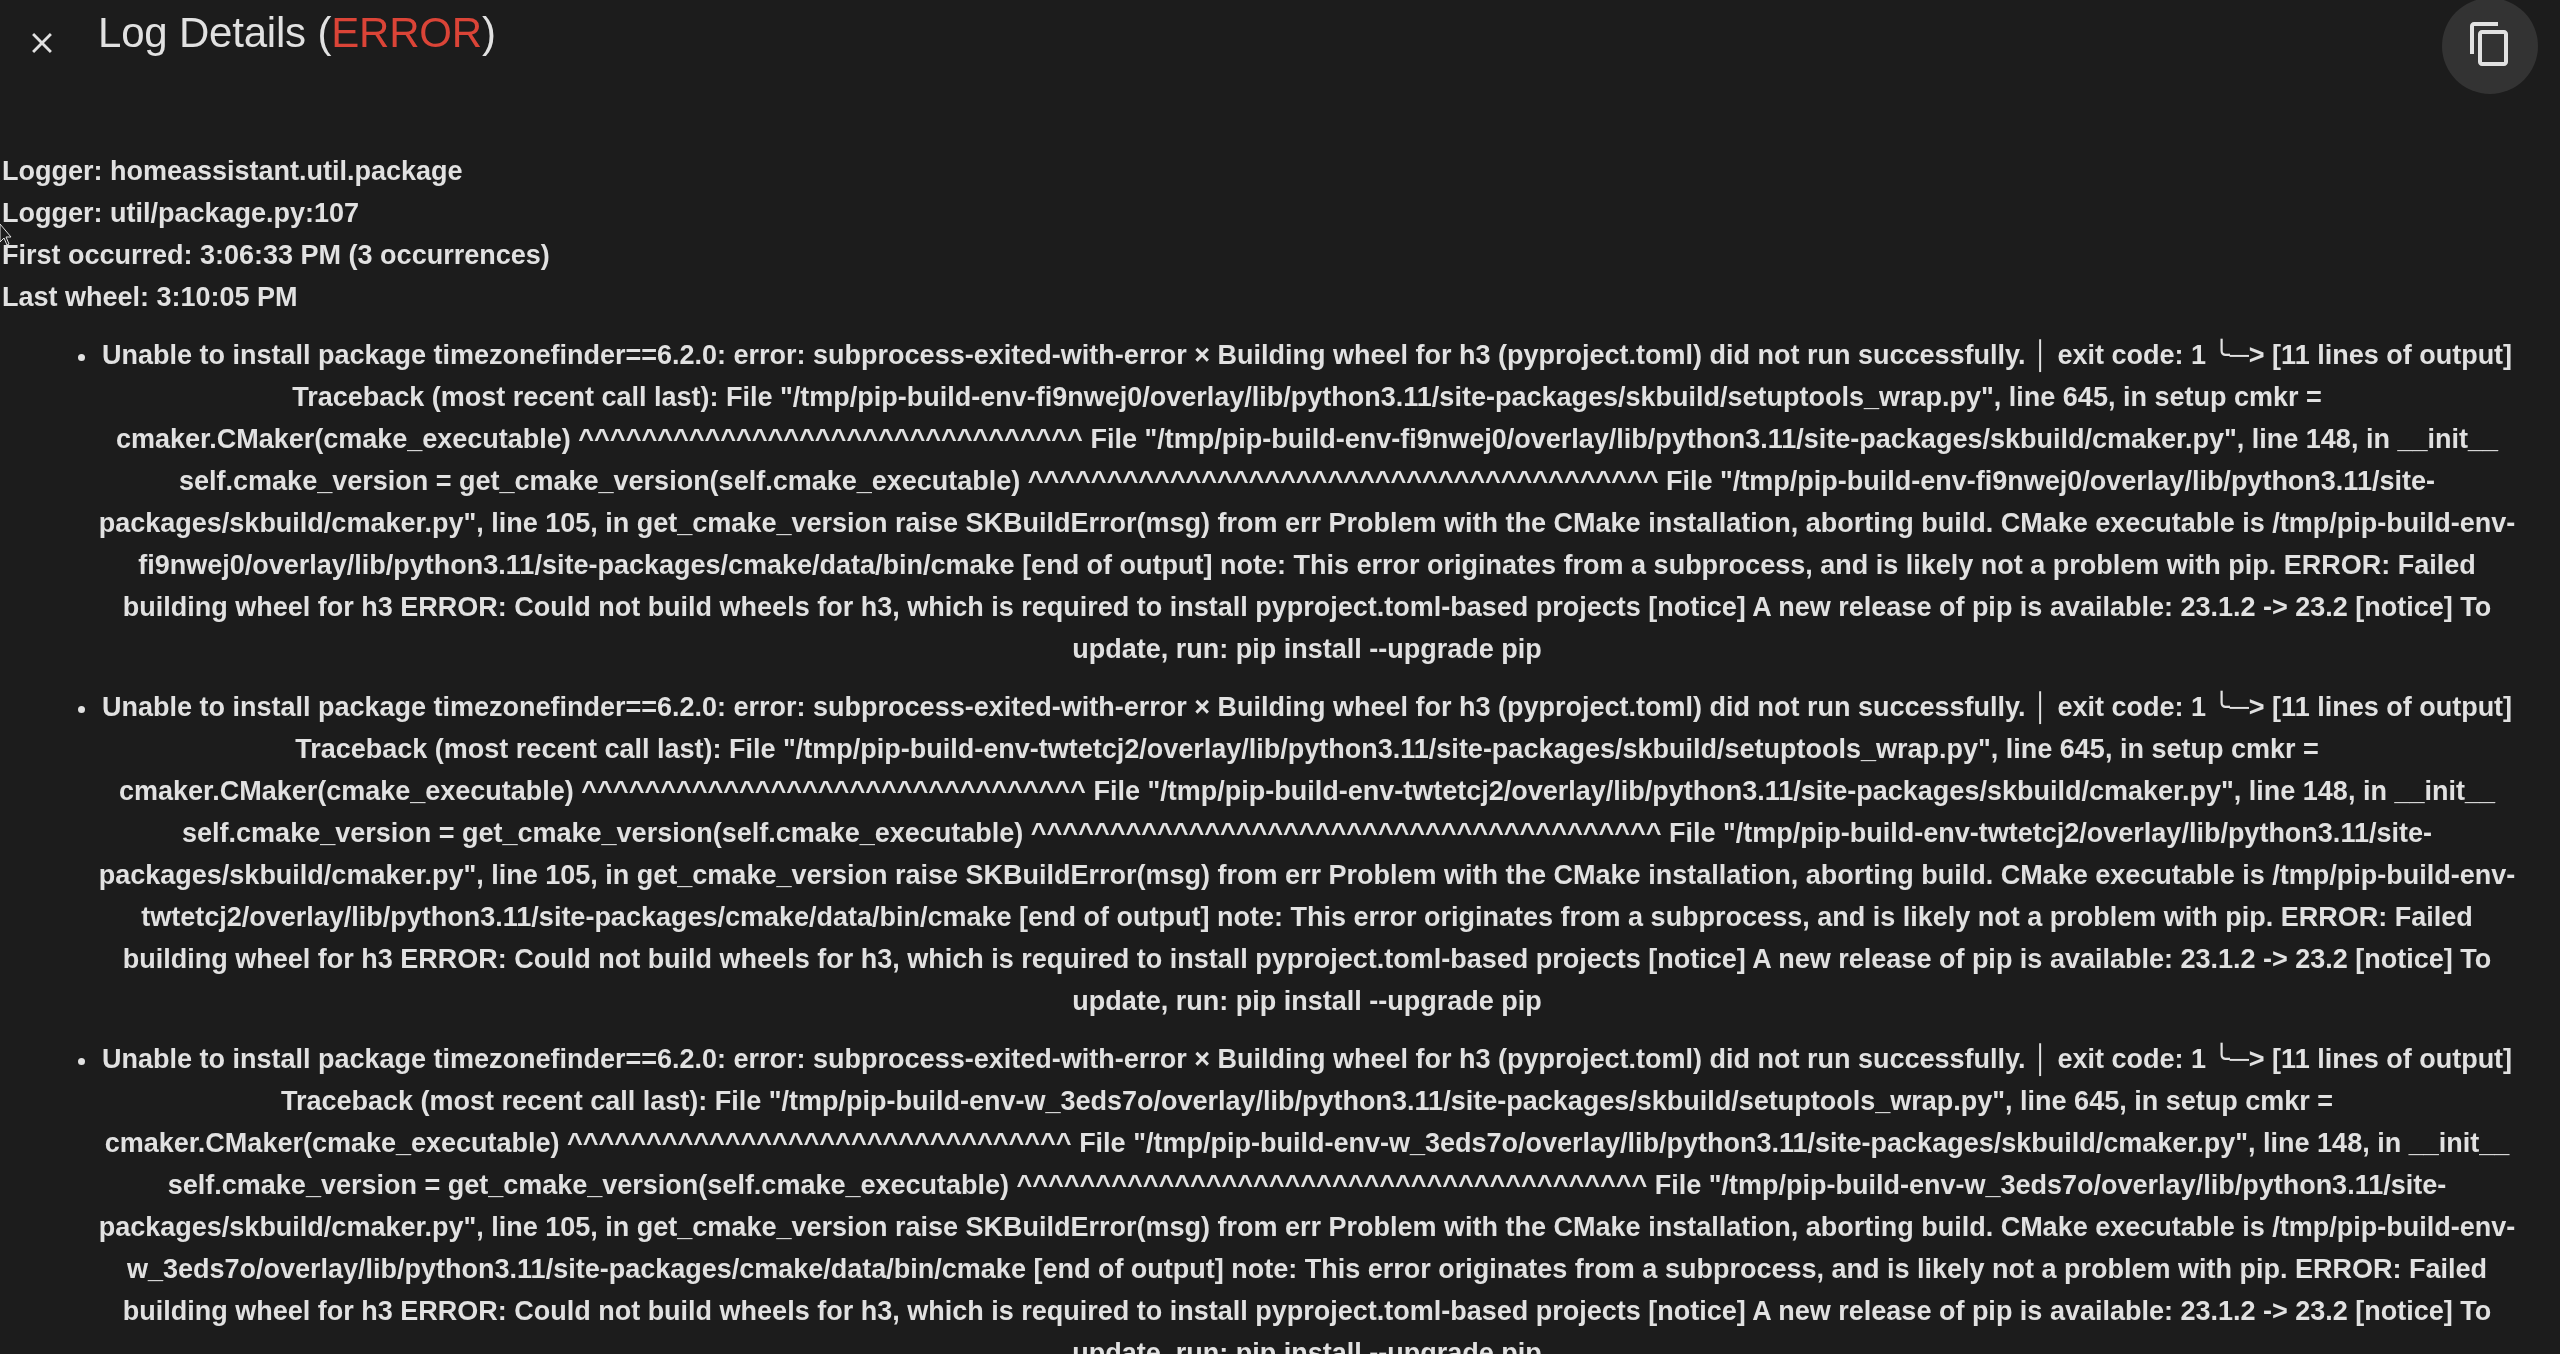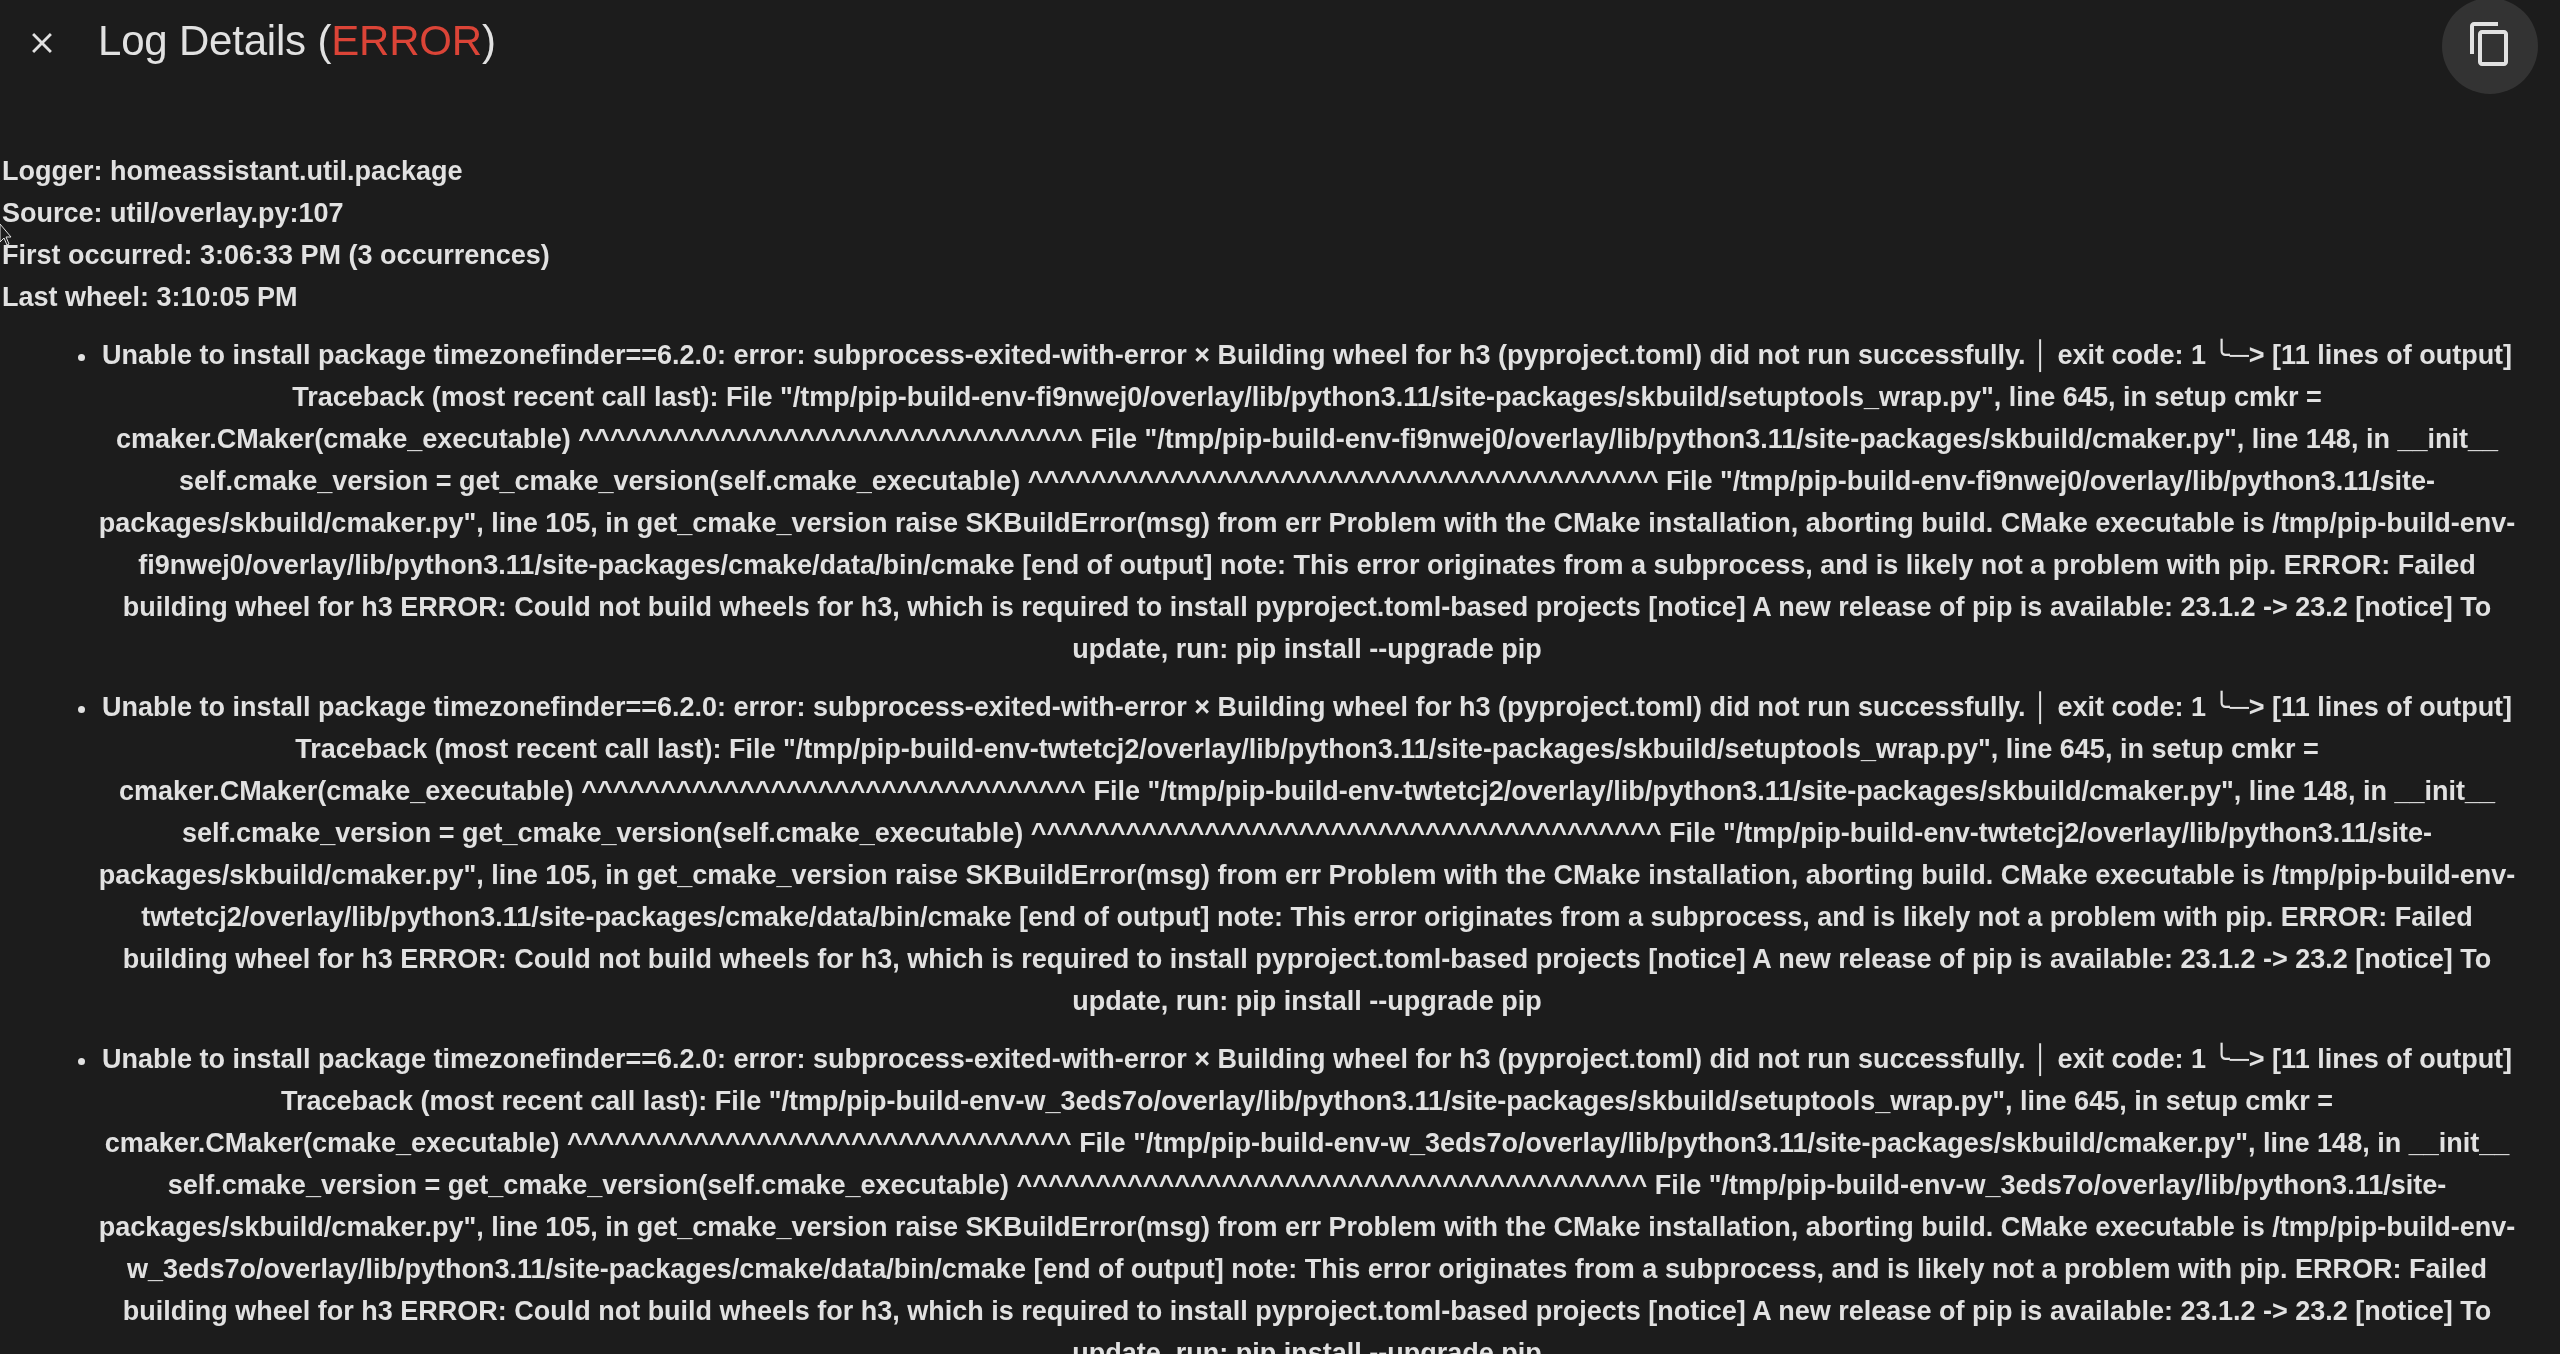--- a/index.html
+++ b/index.html
@@ -25,21 +25,21 @@
   }
   .close-btn {
     position: absolute;
     left: 12px; top: 12px;
     width: 60px; height: 66px;
     display: flex; align-items: center; justify-content: center;
     cursor: pointer;
   }
   .title {
     position: absolute;
-    left: 98px; top: 12px;
+    left: 98px; top: 4px;
     font-size: 42px;
     line-height: 58px;
     color: #e1e1e1;
     white-space: nowrap;
     letter-spacing: -0.2px;
   }
   .title .level { color: #db4437; }
   .copy-btn {
     position: absolute;
     left: 2442px; top: -2px;
@@ -101,21 +101,21 @@
       <span>
         <svg width="48" height="48" viewBox="0 0 24 24">
           <path d="M16 1H4c-1.1 0-2 .9-2 2v14h2V3h12V1zm3 4H8c-1.1 0-2 .9-2 2v14c0 1.1.9 2 2 2h11c1.1 0 2-.9 2-2V7c0-1.1-.9-2-2-2zm0 16H8V7h11v14z" fill="#e1e1e1"></path>
         </svg>
       </span>
     </div>
   </div>
 
   <div class="content">
     <p class="meta-line">Logger: homeassistant.util.package</p>
-    <p class="meta-line">Source: util/overlay.py:107</p>
+    <p class="meta-line">Logger: util/package.py:107</p>
     <p class="meta-line">First occurred: 3:06:33 PM (3 occurrences)</p>
     <p class="meta-line">Last wheel: 3:10:05 PM</p>
 
     <ul class="messages">
       <li>Unable to install package timezonefinder==6.2.0: error: subprocess-exited-with-error × Building wheel for h3 (pyproject.toml) did not run successfully. │ exit code: 1 ╰─&gt; [11 lines of output] Traceback (most recent call last): File "/tmp/pip-build-env-fi9nwej0/overlay/lib/python3.11/site-packages/skbuild/setuptools_wrap.py", line 645, in setup cmkr = cmaker.CMaker(cmake_executable) ^^^^^^^^^^^^^^^^^^^^^^^^^^^^^^^^ File "/tmp/pip-build-env-fi9nwej0/overlay/lib/python3.11/site-packages/skbuild/cmaker.py", line 148, in __init__ self.cmake_version = get_cmake_version(self.cmake_executable) ^^^^^^^^^^^^^^^^^^^^^^^^^^^^^^^^^^^^^^^^ File "/tmp/pip-build-env-fi9nwej0/overlay/lib/python3.11/site-packages/skbuild/cmaker.py", line 105, in get_cmake_version raise SKBuildError(msg) from err Problem with the CMake installation, aborting build. CMake executable is /tmp/pip-build-env-fi9nwej0/overlay/lib/python3.11/site-packages/cmake/data/bin/cmake [end of output] note: This error originates from a subprocess, and is likely not a problem with pip. ERROR: Failed building wheel for h3 ERROR: Could not build wheels for h3, which is required to install pyproject.toml-based projects [notice] A new release of pip is available: 23.1.2 -&gt; 23.2 [notice] To update, run: pip install --upgrade pip</li>
       <li>Unable to install package timezonefinder==6.2.0: error: subprocess-exited-with-error × Building wheel for h3 (pyproject.toml) did not run successfully. │ exit code: 1 ╰─&gt; [11 lines of output] Traceback (most recent call last): File "/tmp/pip-build-env-twtetcj2/overlay/lib/python3.11/site-packages/skbuild/setuptools_wrap.py", line 645, in setup cmkr = cmaker.CMaker(cmake_executable) ^^^^^^^^^^^^^^^^^^^^^^^^^^^^^^^^ File "/tmp/pip-build-env-twtetcj2/overlay/lib/python3.11/site-packages/skbuild/cmaker.py", line 148, in __init__ self.cmake_version = get_cmake_version(self.cmake_executable) ^^^^^^^^^^^^^^^^^^^^^^^^^^^^^^^^^^^^^^^^ File "/tmp/pip-build-env-twtetcj2/overlay/lib/python3.11/site-packages/skbuild/cmaker.py", line 105, in get_cmake_version raise SKBuildError(msg) from err Problem with the CMake installation, aborting build. CMake executable is /tmp/pip-build-env-twtetcj2/overlay/lib/python3.11/site-packages/cmake/data/bin/cmake [end of output] note: This error originates from a subprocess, and is likely not a problem with pip. ERROR: Failed building wheel for h3 ERROR: Could not build wheels for h3, which is required to install pyproject.toml-based projects [notice] A new release of pip is available: 23.1.2 -&gt; 23.2 [notice] To update, run: pip install --upgrade pip</li>
       <li>Unable to install package timezonefinder==6.2.0: error: subprocess-exited-with-error × Building wheel for h3 (pyproject.toml) did not run successfully. │ exit code: 1 ╰─&gt; [11 lines of output] Traceback (most recent call last): File "/tmp/pip-build-env-w_3eds7o/overlay/lib/python3.11/site-packages/skbuild/setuptools_wrap.py", line 645, in setup cmkr = cmaker.CMaker(cmake_executable) ^^^^^^^^^^^^^^^^^^^^^^^^^^^^^^^^ File "/tmp/pip-build-env-w_3eds7o/overlay/lib/python3.11/site-packages/skbuild/cmaker.py", line 148, in __init__ self.cmake_version = get_cmake_version(self.cmake_executable) ^^^^^^^^^^^^^^^^^^^^^^^^^^^^^^^^^^^^^^^^ File "/tmp/pip-build-env-w_3eds7o/overlay/lib/python3.11/site-packages/skbuild/cmaker.py", line 105, in get_cmake_version raise SKBuildError(msg) from err Problem with the CMake installation, aborting build. CMake executable is /tmp/pip-build-env-w_3eds7o/overlay/lib/python3.11/site-packages/cmake/data/bin/cmake [end of output] note: This error originates from a subprocess, and is likely not a problem with pip. ERROR: Failed building wheel for h3 ERROR: Could not build wheels for h3, which is required to install pyproject.toml-based projects [notice] A new release of pip is available: 23.1.2 -&gt; 23.2 [notice] To update, run: pip install --upgrade pip</li>
     </ul>
   </div>
 

